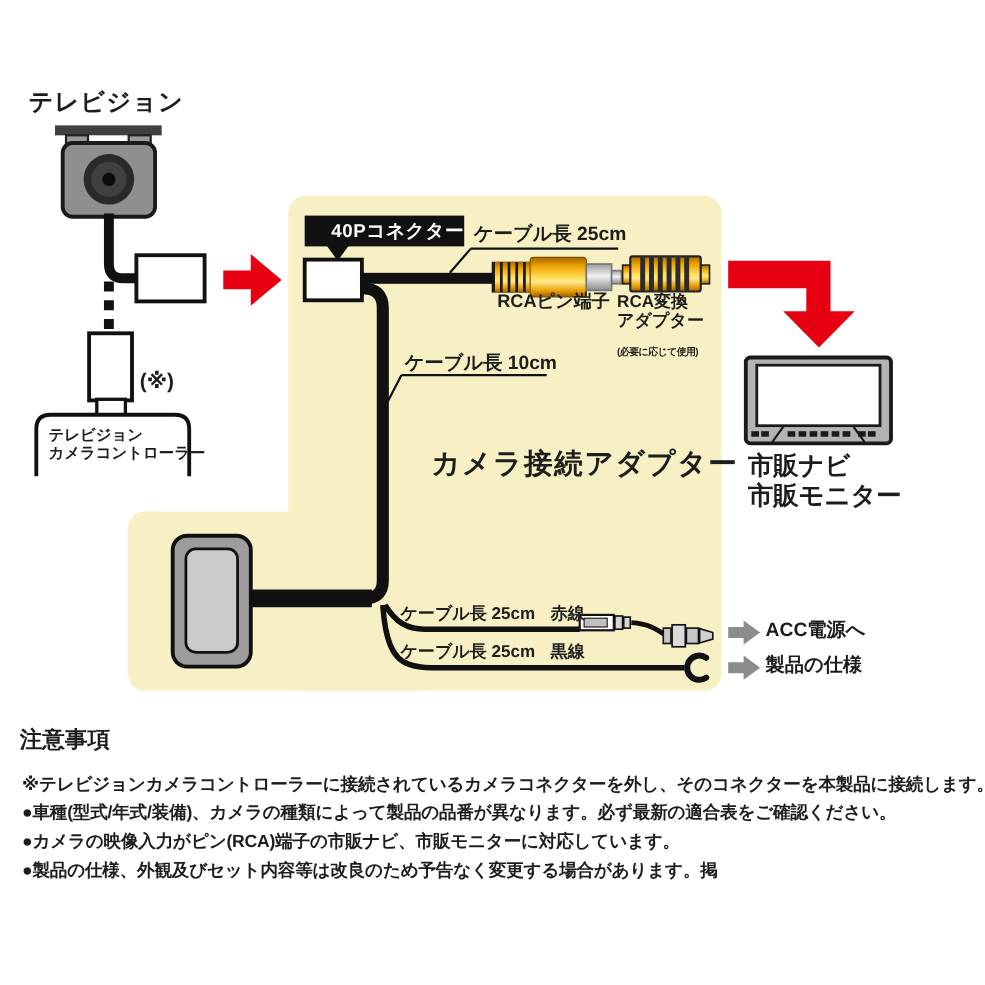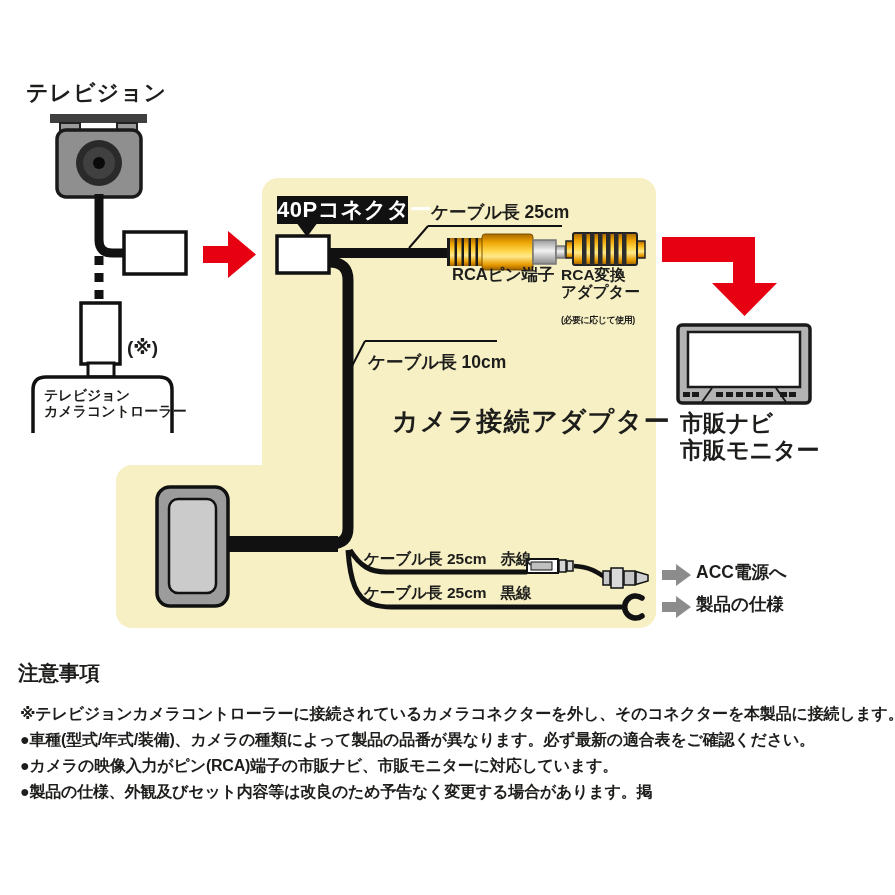--- a/index.html
+++ b/index.html
@@ -4,27 +4,27 @@
 <style>
   html,body{margin:0;padding:0;background:#fff;}
   body{width:895px;height:895px;position:relative;overflow:hidden;
        font-family:"Liberation Sans","DejaVu Sans",sans-serif;color:#1d1d1b;}
   .stage{position:absolute;left:0;top:0;width:895px;height:895px;}
   svg{position:absolute;left:0;top:0;}
   .lbl{position:absolute;font-weight:700;white-space:nowrap;line-height:1.15;}
   .camera-label{left:26px;top:80px;font-size:22px;letter-spacing:1px;}
   .kome{left:127px;top:337px;font-size:19px;}
   .ctrl{left:44px;top:387px;font-size:14px;line-height:16px;}
-  .p40{left:277px;top:196px;width:131px;height:28px;background:#111;color:#fff;
-       font-size:22px;text-align:right;line-height:28px;letter-spacing:.5px;}
+  .p40{left:277px;top:196px;width:145px;height:28px;background:#111;color:#fff;
+       font-size:17px;text-align:right;line-height:28px;letter-spacing:.5px;}
   .c25top{left:431px;top:202px;font-size:17.5px;}
   .rcapin{left:452px;top:265px;font-size:16.5px;}
   .rcaconv{left:561px;top:266px;width:88px;text-align:left;font-size:15.5px;line-height:17px;}
   .rcaconv .small{font-size:9px;letter-spacing:-.5px;display:block;margin-top:12px;font-weight:700;}
-  .c10{left:368px;top:319px;font-size:17.5px;margin-top:33px;}
+  .c10{left:368px;top:319px;font-size:17.5px;}
   .title{left:392px;top:407px;font-size:26px;letter-spacing:1.5px;}
   .mon{left:680px;top:410px;font-size:23px;line-height:27px;}
   .wirelabel{font-size:15.5px;}
   .wred{left:364px;top:550px;}
   .wblk{left:364px;top:584px;}
   .wirelabel .gap{display:inline-block;width:14px;}
   .acc{left:696px;top:562px;font-size:17.5px;}
   .earth{left:696px;top:594px;font-size:17.5px;}
   .notes-h{left:18px;top:661px;font-size:20.5px;}
   .notes{left:20px;top:701px;font-size:16px;line-height:26px;font-weight:700;letter-spacing:-0.2px;}

